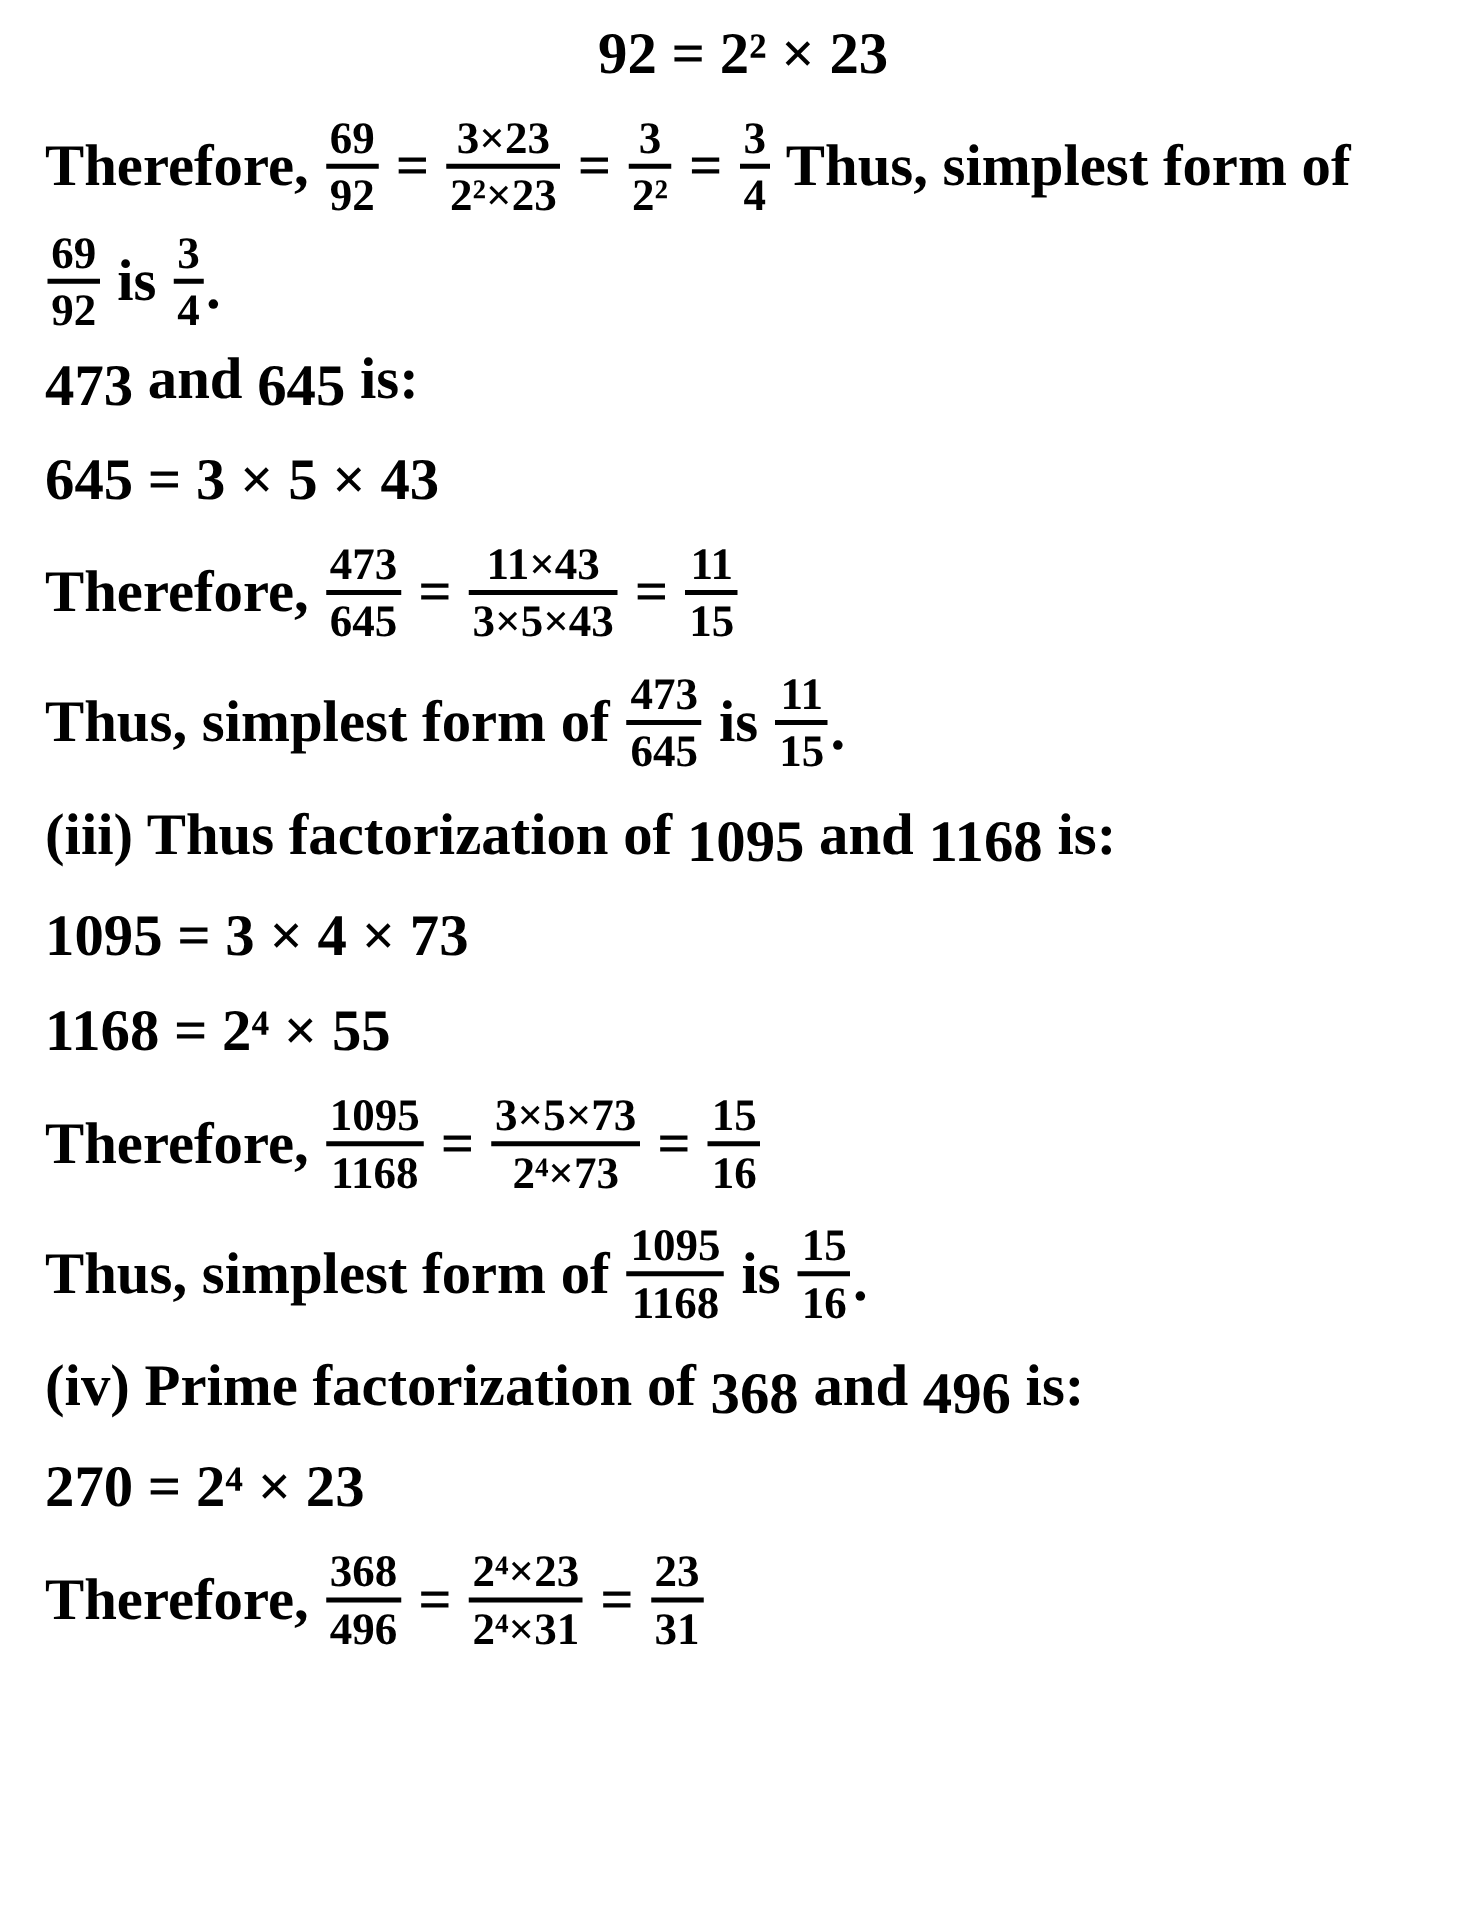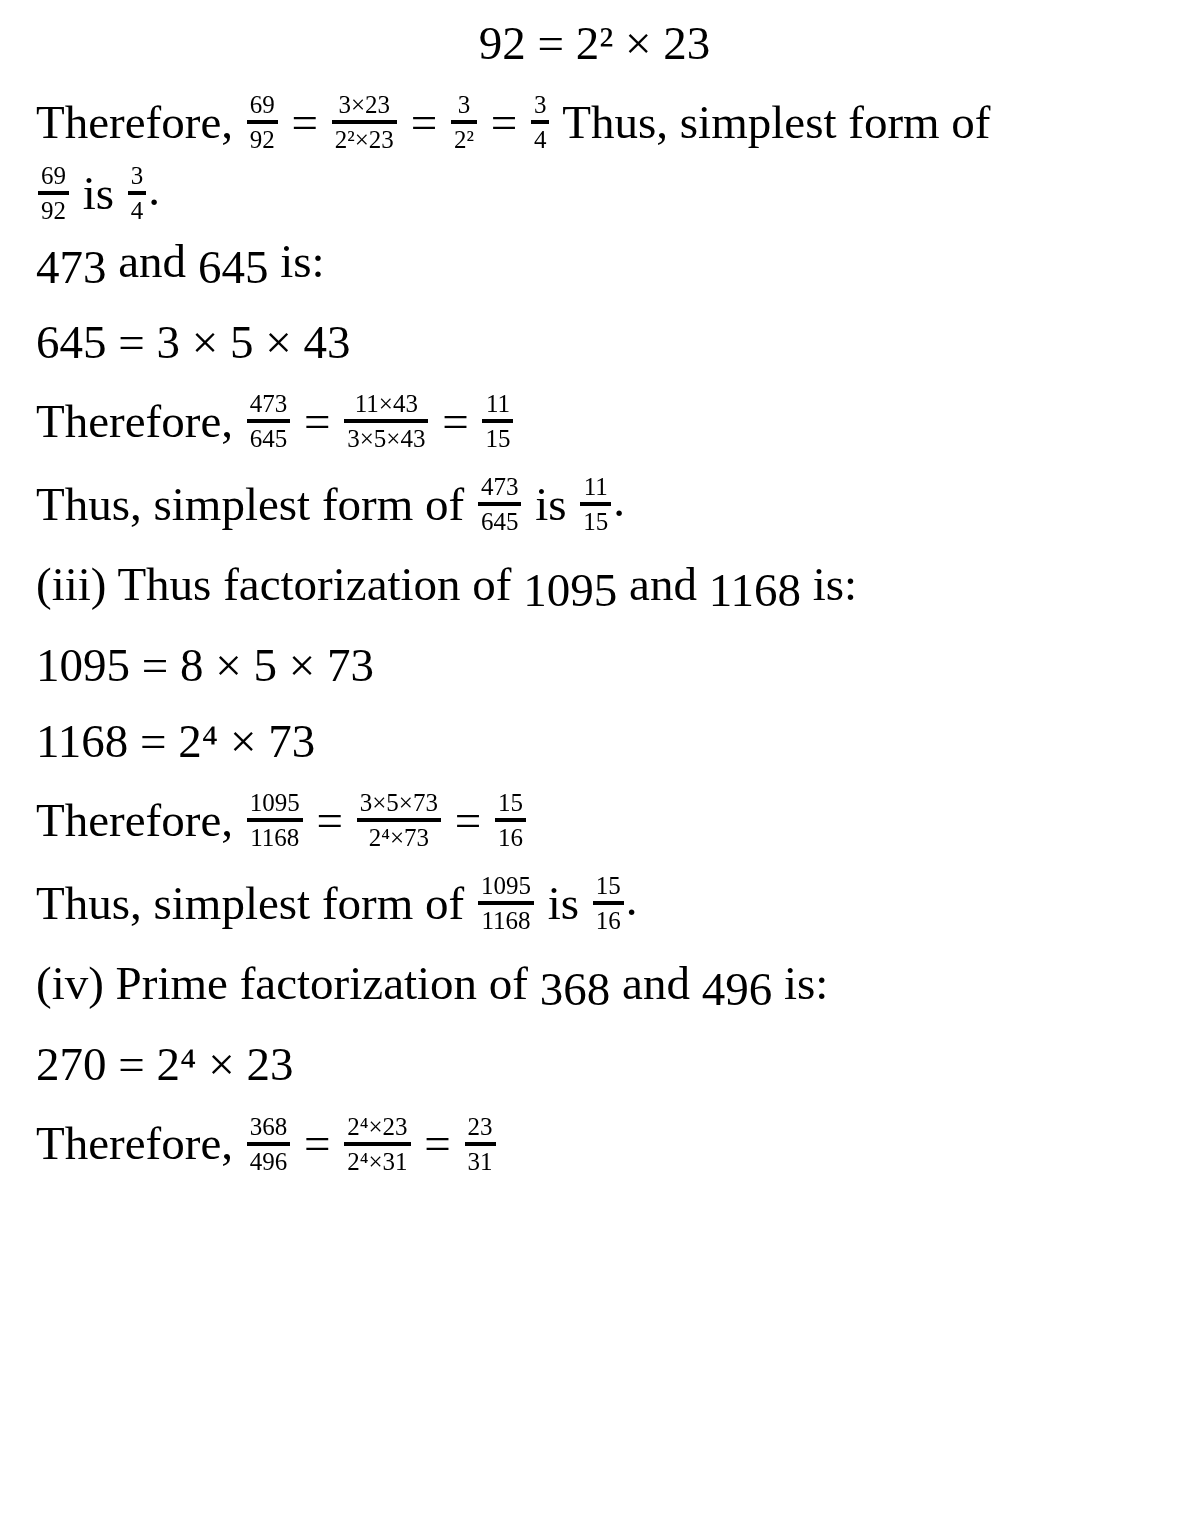--- a/index.html
+++ b/index.html
@@ -17,20 +17,21 @@
   .doc {
     padding: 16px 34px 0 36px;
   }
   .line {
     display: flex;
     align-items: center;
     font-size: 47px;
     line-height: 1.15;
     margin-bottom: 22px;
     white-space: pre;
+    font-weight: bold;
   }
   .line.center {
     justify-content: center;
   }
   .line.kind-heading {
     margin-bottom: 27px;
   }
   .line.kind-flow {
     margin-bottom: 10px;
   }
@@ -44,21 +45,21 @@
   }
   
   .dot {
     align-self: flex-end;
     padding-bottom: 8px;
   }
   .frac {
     display: inline-flex;
     flex-direction: column;
     align-items: center;
-    font-size: 25px;
+    font-size: 36px;
     line-height: 1.0;
     text-align: center;
     margin: 0 2px;
     vertical-align: middle;
   }
   .frac .bar {
     align-self: stretch;
     height: 4px;
     background: #000000;
     margin: 3px 0;
@@ -73,20 +74,20 @@
 
 <div class="doc">
     <div class="line kind-display center"><span class="seg">92 = 2² × 23</span></div>
     <div class="line kind-flow"><span class="seg">Therefore, </span><span class="frac"><span class="num">69</span><span class="bar"></span><span class="den">92</span></span><span class="seg"> = </span><span class="frac"><span class="num">3×23</span><span class="bar"></span><span class="den">2²×23</span></span><span class="seg"> = </span><span class="frac"><span class="num">3</span><span class="bar"></span><span class="den">2²</span></span><span class="seg"> = </span><span class="frac"><span class="num">3</span><span class="bar"></span><span class="den">4</span></span><span class="seg"> Thus, simplest form of</span></div>
     <div class="line kind-flow"><span class="frac"><span class="num">69</span><span class="bar"></span><span class="den">92</span></span><span class="seg"> is </span><span class="frac"><span class="num">3</span><span class="bar"></span><span class="den">4</span></span><span class="seg dot">.</span></div>
     <div class="line kind-heading"><span class="seg osf">473</span><span class="seg"> and </span><span class="seg osf">645</span><span class="seg"> is:</span></div>
     <div class="line kind-eq"><span class="seg">645 = 3 × 5 × 43</span></div>
     <div class="line kind-frac-eq"><span class="seg">Therefore, </span><span class="frac"><span class="num">473</span><span class="bar"></span><span class="den">645</span></span><span class="seg"> = </span><span class="frac"><span class="num">11×43</span><span class="bar"></span><span class="den">3×5×43</span></span><span class="seg"> = </span><span class="frac"><span class="num">11</span><span class="bar"></span><span class="den">15</span></span></div>
     <div class="line kind-frac-eq"><span class="seg">Thus, simplest form of </span><span class="frac"><span class="num">473</span><span class="bar"></span><span class="den">645</span></span><span class="seg"> is </span><span class="frac"><span class="num">11</span><span class="bar"></span><span class="den">15</span></span><span class="seg dot">.</span></div>
     <div class="line kind-heading"><span class="seg">(iii) Thus factorization of </span><span class="seg osf">1095</span><span class="seg"> and </span><span class="seg osf">1168</span><span class="seg"> is:</span></div>
-    <div class="line kind-eq"><span class="seg">1095 = 8 × 5 × 73</span></div>
-    <div class="line kind-eq"><span class="seg">1168 = 2⁴ × 73</span></div>
+    <div class="line kind-eq"><span class="seg">1095 = 3 × 4 × 73</span></div>
+    <div class="line kind-eq"><span class="seg">1168 = 2⁴ × 55</span></div>
     <div class="line kind-frac-eq"><span class="seg">Therefore, </span><span class="frac"><span class="num">1095</span><span class="bar"></span><span class="den">1168</span></span><span class="seg"> = </span><span class="frac"><span class="num">3×5×73</span><span class="bar"></span><span class="den">2⁴×73</span></span><span class="seg"> = </span><span class="frac"><span class="num">15</span><span class="bar"></span><span class="den">16</span></span></div>
     <div class="line kind-frac-eq"><span class="seg">Thus, simplest form of </span><span class="frac"><span class="num">1095</span><span class="bar"></span><span class="den">1168</span></span><span class="seg"> is </span><span class="frac"><span class="num">15</span><span class="bar"></span><span class="den">16</span></span><span class="seg dot">.</span></div>
     <div class="line kind-heading"><span class="seg">(iv) Prime factorization of </span><span class="seg osf">368</span><span class="seg"> and </span><span class="seg osf">496</span><span class="seg"> is:</span></div>
     <div class="line kind-eq"><span class="seg">270 = 2⁴ × 23</span></div>
     <div class="line kind-frac-eq"><span class="seg">Therefore, </span><span class="frac"><span class="num">368</span><span class="bar"></span><span class="den">496</span></span><span class="seg"> = </span><span class="frac"><span class="num">2⁴×23</span><span class="bar"></span><span class="den">2⁴×31</span></span><span class="seg"> = </span><span class="frac"><span class="num">23</span><span class="bar"></span><span class="den">31</span></span></div>
   </div>
 
 </body></html>

